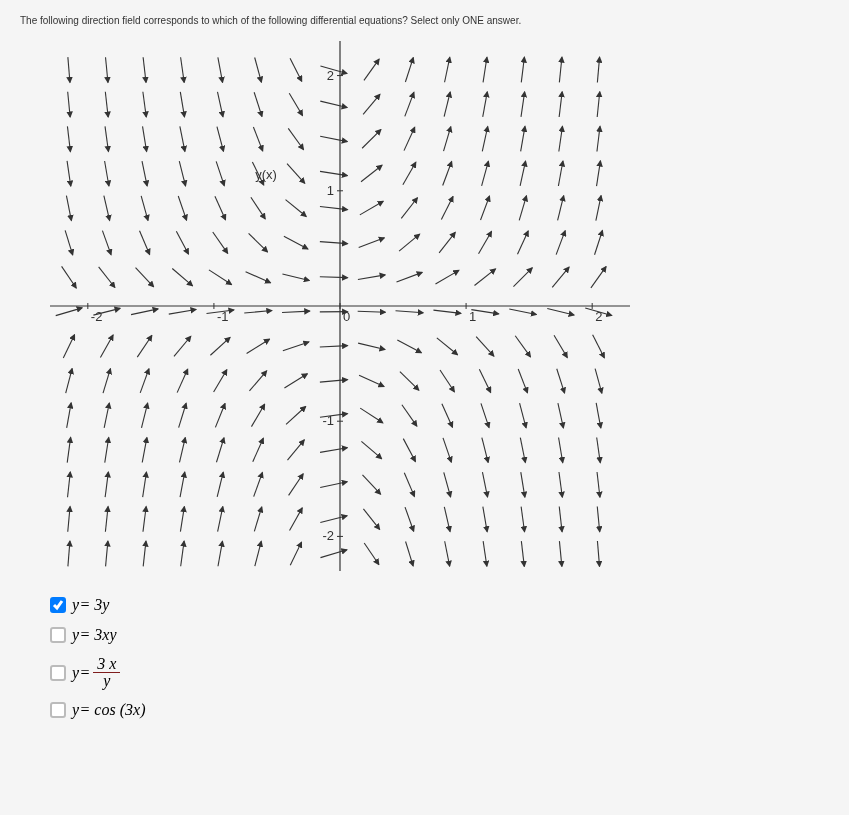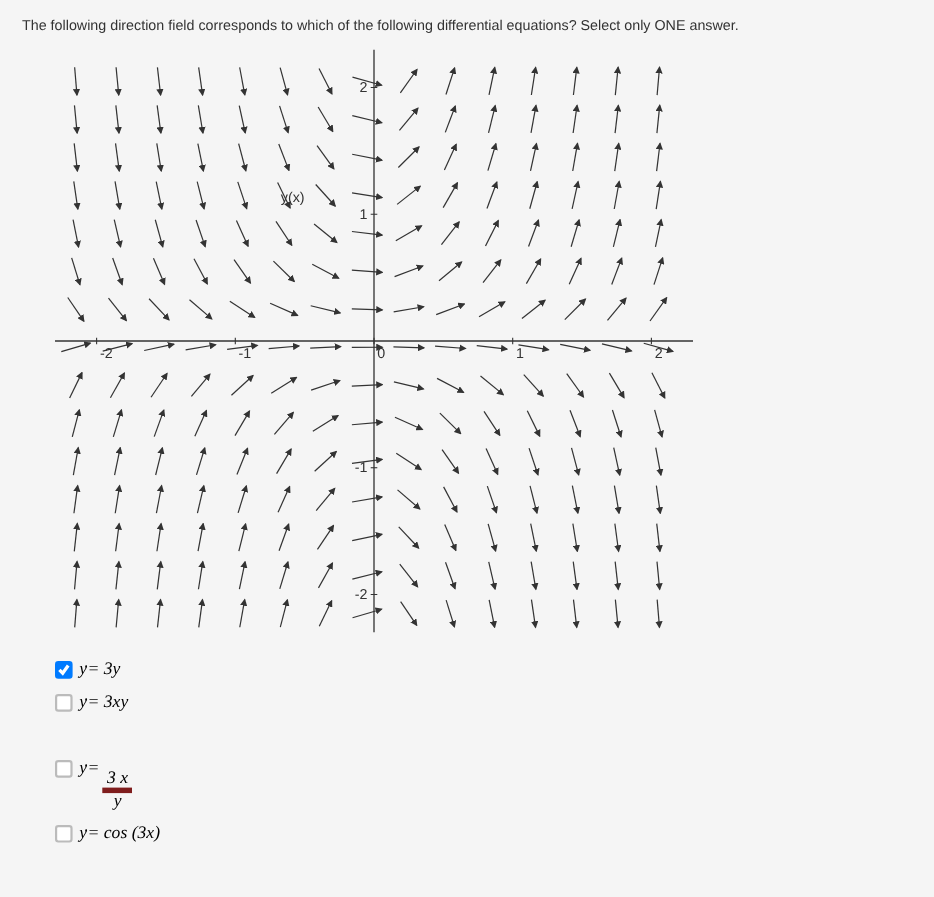--- a/index.html
+++ b/index.html
@@ -9,21 +9,21 @@
     }
     body {
       font-family: Arial, sans-serif;
       background: #f5f5f5;
       width: 849px;
       height: 815px;
       padding: 15px 20px;
       position: relative;
     }
     .question-text {
-      font-size: 13px;
+      font-size: 10px;
       color: #333;
       margin-bottom: 15px;
     }
     .field-container {
       position: relative;
       width: 580px;
       height: 530px;
       margin-left: 30px;
       background: #f5f5f5;
     }
@@ -72,23 +72,22 @@
     }
     .frac {
       display: inline-flex;
       flex-direction: column;
       align-items: center;
       vertical-align: middle;
       margin: 0 3px;
       line-height: 1;
     }
     .frac .num {
-      border-bottom: 5px solid #7f1d1d;
+      border-bottom: 1px solid #7f1d1d;
       padding: 0 4px;
-      margin-top: 40px;
     }
     .frac .den {
       padding: 0 4px;
     }
     .prime {
       font-style: normal;
       vertical-align: super;
       font-size: 0.7em;
       margin-left: -2px;
     }

